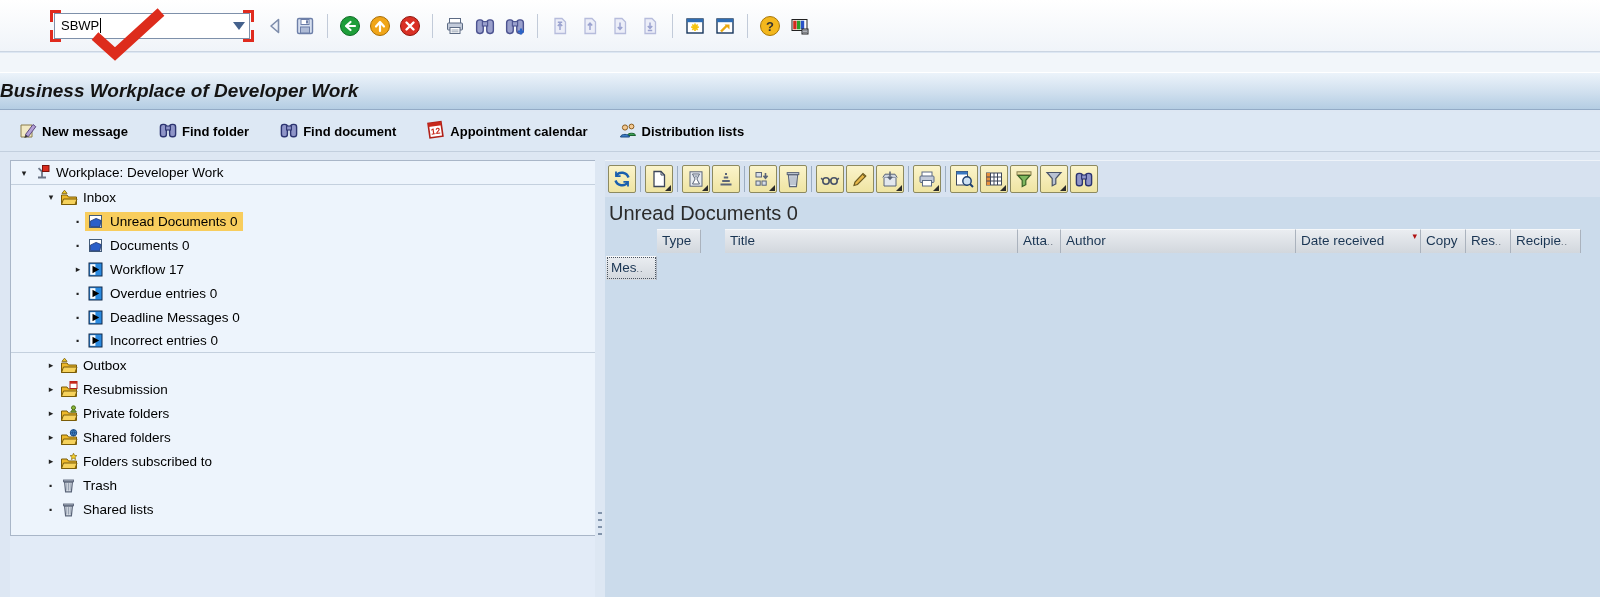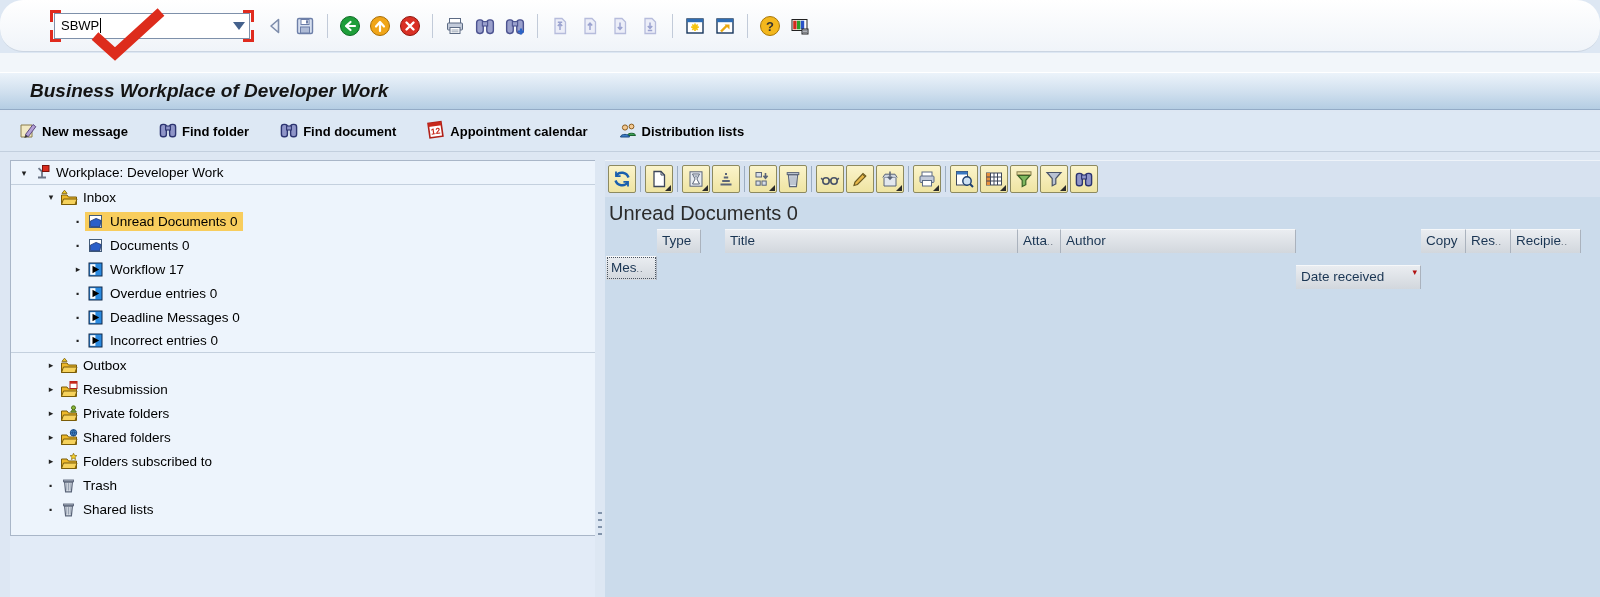--- a/index.html
+++ b/index.html
@@ -3,21 +3,21 @@
 <meta charset="utf-8">
 <style>
   * { margin:0; padding:0; box-sizing:border-box; }
   html,body { width:1600px; height:597px; overflow:hidden;
     font-family:"Liberation Sans", sans-serif; background:#dde7f3; }
 
   
   #topbar { position:absolute; left:0; top:0; width:1600px; height:52px;
     background:linear-gradient(180deg,#ffffff,#f0f4f9);
     border-bottom:1px solid #cbd5e2; display:flex; align-items:center;
-    padding-left:18px;border-radius:23px; }
+    padding-left:18px; }
   .tbtn { width:28px; height:28px; display:flex; align-items:center; justify-content:center;
     margin:0 1px; border-radius:2px; }
   .tsep { width:1px; height:24px; background:#c2cbd9; margin:0 7px; }
   #cmd-wrap { position:relative; width:196px; height:26px; margin:0 10px 0 6px;
     background:#fff; border:1px solid #7e90aa; display:flex; align-items:center;
     padding:0 6px; }
   #cmd-value { font-size:13px; color:#000; }
   .caret { display:inline-block; width:1px; height:15px; background:#000; margin-left:1px; }
   #cmd-dd { position:absolute; right:4px; top:8px; width:0; height:0;
     border-left:6px solid transparent; border-right:6px solid transparent;
@@ -27,21 +27,21 @@
   .cb.bl { left:-5px; bottom:-4px; border-left:3px solid #e02b1e; border-bottom:3px solid #e02b1e; }
   .cb.tr { right:-5px; top:-4px; border-right:3px solid #e02b1e; border-top:3px solid #e02b1e; }
   .cb.br { right:-5px; bottom:-4px; border-right:3px solid #e02b1e; border-bottom:3px solid #e02b1e; }
   #red-check { position:absolute; left:30px; top:-10px; z-index:7; pointer-events:none; }
 
   
   #topgap { position:absolute; left:0; top:53px; width:1600px; height:19px; background:#f2f6fa; }
   #titlebar { position:absolute; left:0; top:72px; width:1600px; height:38px;
     background:linear-gradient(180deg,#ecf3fa 0%,#cfdfee 55%,#b4cde3 100%);
     border-top:1px solid #ffffff; border-bottom:1px solid #93abc6;
-    display:flex; align-items:center; padding-left:30px; }
+    display:flex; align-items:center; }
   #page-title { font-size:19px; font-weight:bold; font-style:italic; color:#141414; }
 
   
   #apptoolbar { position:absolute; left:0; top:112px; width:1600px; height:40px;
     background:#dde8f4; border-bottom:1px solid #c2cfde;
     display:flex; align-items:center; padding-left:18px; }
   .appitem { display:flex; align-items:center; margin-right:30px; cursor:default; }
   .appitem .lbl { font-size:13px; color:#000; margin-left:4px;font-weight:bold; }
 
   
@@ -586,18 +586,18 @@
         </svg>
       </div>
     </div>
   <div id="panel-heading">Unread Documents 0</div>
   <div id="header-row">
       <div class="hcell focus" style="width: 51px;"><span>Mes</span><span class="trunc">..</span></div>
       <div class="hcell" style="width: 44px;"><span>Type</span></div>
       <div class="hcell" style="width: 293px; margin-left: 24px;"><span>Title</span></div>
       <div class="hcell" style="width: 43px;"><span>Atta</span><span class="trunc">..</span></div>
       <div class="hcell" style="width: 235px;"><span>Author</span></div>
-      <div class="hcell" style="width: 125px; margin-top: 36px;"><span>Date received</span><span class="sortmark">▾</span></div>
+      <div class="hcell" style="width: 125px;"><span>Date received</span><span class="sortmark">▾</span></div>
       <div class="hcell" style="width: 45px;"><span>Copy</span></div>
       <div class="hcell" style="width: 45px;"><span>Res</span><span class="trunc">..</span></div>
       <div class="hcell" style="width: 70px;"><span>Recipie</span><span class="trunc">..</span></div>
     </div>
 </div>
 
 </body></html>

